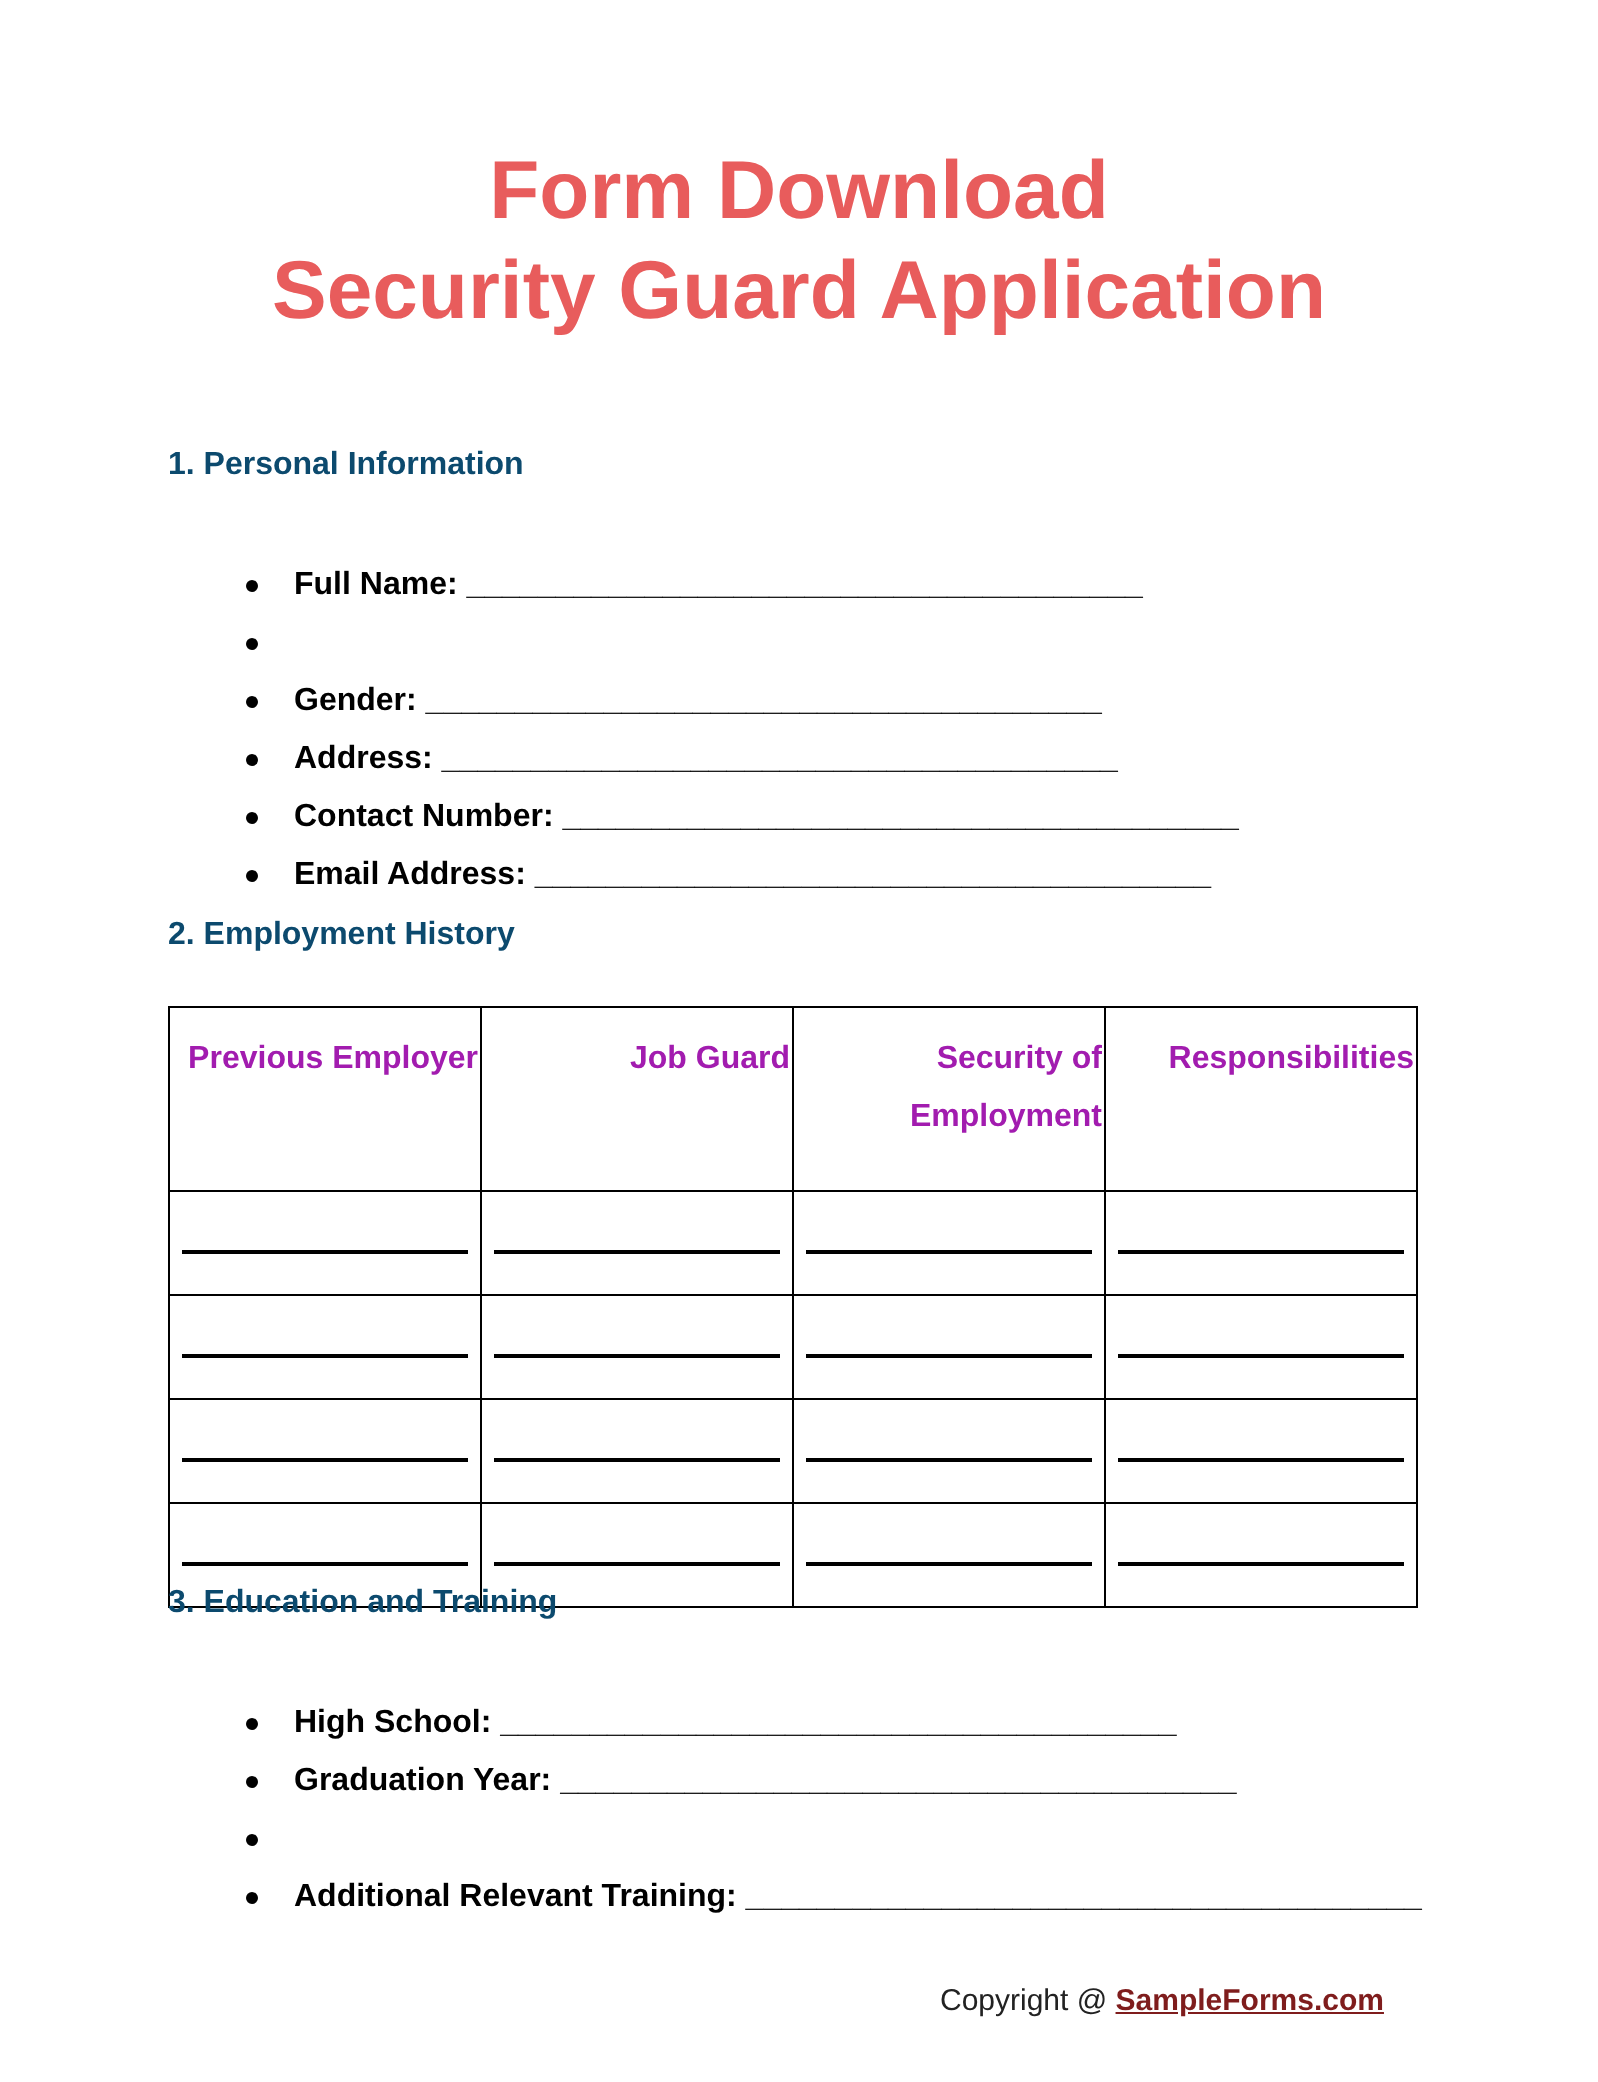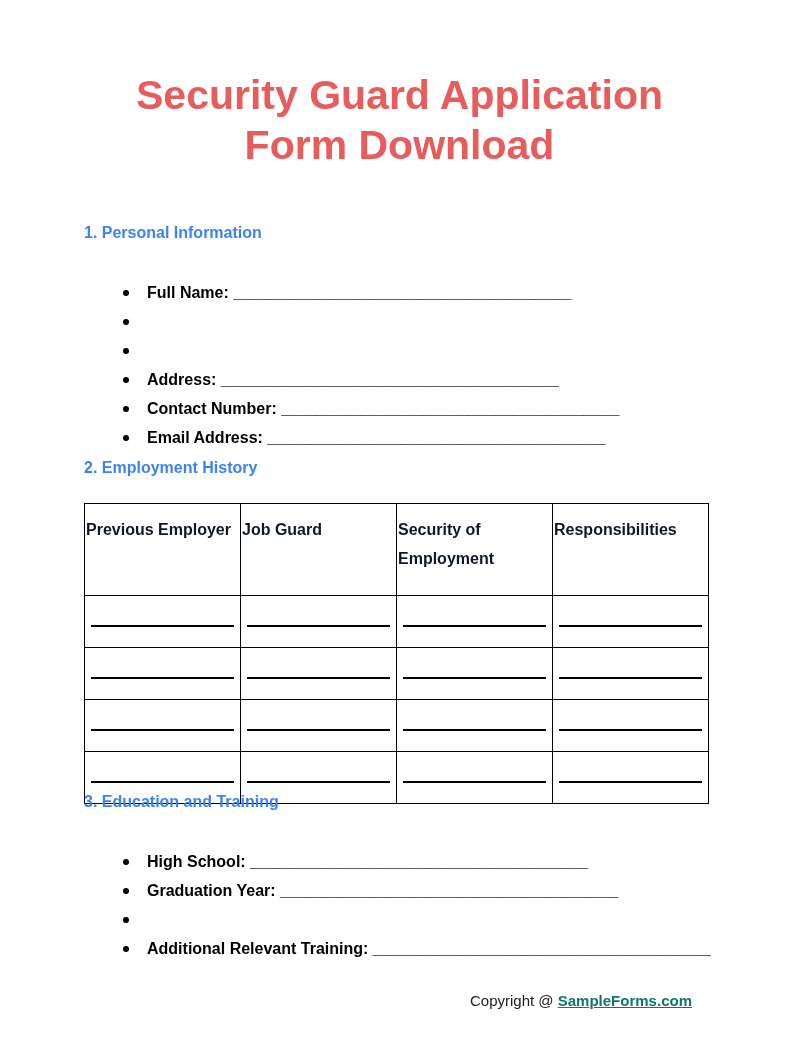--- a/index.html
+++ b/index.html
@@ -1,50 +1,50 @@
 <!DOCTYPE html>
 <html><head>
 <meta charset="utf-8">
 <style>
   html, body { margin: 0; padding: 0; background: #ffffff; }
   body { width: 799px; height: 1041px; position: relative; overflow: hidden;
          font-family: "Liberation Sans", sans-serif; color: #000; }
   .title { position: absolute; left: 0; width: 799px; top: 70px; text-align: center;
            color: #e85c5c; font-weight: bold; font-size: 41px; line-height: 50px; }
-  .section-heading { position: absolute; left: 84px; color: #3b82f6; font-weight: bold;
+  .section-heading { position: absolute; left: 84px; color: #0c4a6e; font-weight: bold;
                      font-size: 16px; line-height: 20px; }
   .list { position: absolute; left: 108px; margin: 15px; padding: 0; list-style: none; }
   .list li { position: relative; font-size: 16px; font-weight: bold; line-height: 29px;
              height: 29px; white-space: nowrap; padding-left: 24px; }
   .list li .bullet { position: absolute; left: 0; top: 12px; width: 6px; height: 6px;
                      border-radius: 50%; background: #000; }
   table.emp { position: absolute; left: 84px; top: 503px; width: 625px;
               border-collapse: collapse; table-layout: fixed; }
   table.emp th, table.emp td { border: 1.5px solid #000; }
-  table.emp th { height: 79px; vertical-align: top; padding-top: 11px; color: #0f172a;
-                 font-weight: bold; font-size: 16px; line-height: 29px; text-align: left; }
+  table.emp th { height: 79px; vertical-align: top; padding-top: 11px; color: #a21caf;
+                 font-weight: bold; font-size: 16px; line-height: 29px; text-align: right; }
   table.emp td { height: 51px; padding: 0 6px; vertical-align: middle; }
   .blank { display: block; border-bottom: 2px solid #000; margin-top: 8px; height: 0; }
   .footer { position: absolute; left: 470px; top: 992px; font-size: 15px; color: #222;
             white-space: nowrap; }
-  .footer a { color: #0f766e; font-weight: bold; text-decoration: underline; }
+  .footer a { color: #7f1d1d; font-weight: bold; text-decoration: underline; }
 </style>
 </head>
 <body>
 
 <div class="title">
+  <div>Form Download</div>
   <div>Security Guard Application</div>
-  <div>Form Download</div>
 </div>
 
 <div class="section-heading" style="top:223px;">1. Personal Information</div>
 <ul class="list" style="top:263px;">
   <li><span class="bullet"></span><span>Full Name: ______________________________________</span></li>
   <li><span class="bullet"></span></li>
-  <li><span class="bullet"></span></li>
+  <li><span class="bullet"></span><span>Gender: ______________________________________</span></li>
   <li><span class="bullet"></span><span>Address: ______________________________________</span></li>
   <li><span class="bullet"></span><span>Contact Number: ______________________________________</span></li>
   <li><span class="bullet"></span><span>Email Address: ______________________________________</span></li>
 </ul>
 
 <div class="section-heading" style="top:458px;">2. Employment History</div>
 <table class="emp">
   <thead>
     <tr>
       <th>Previous Employer</th>

